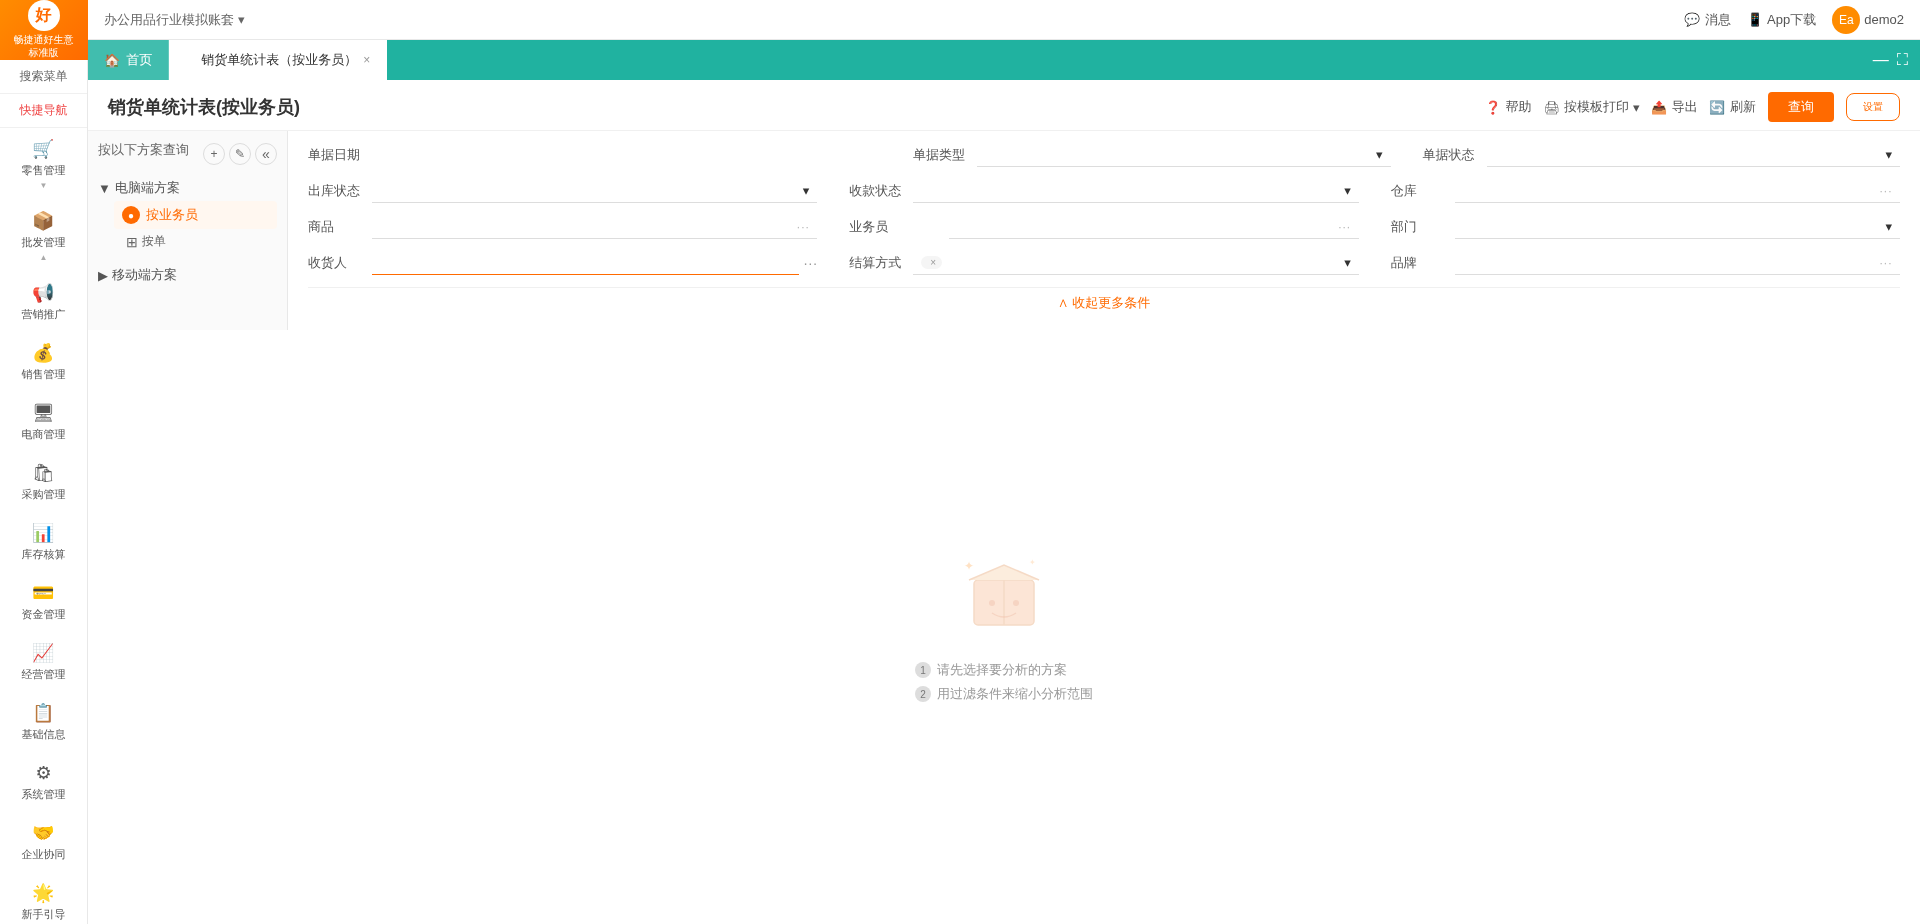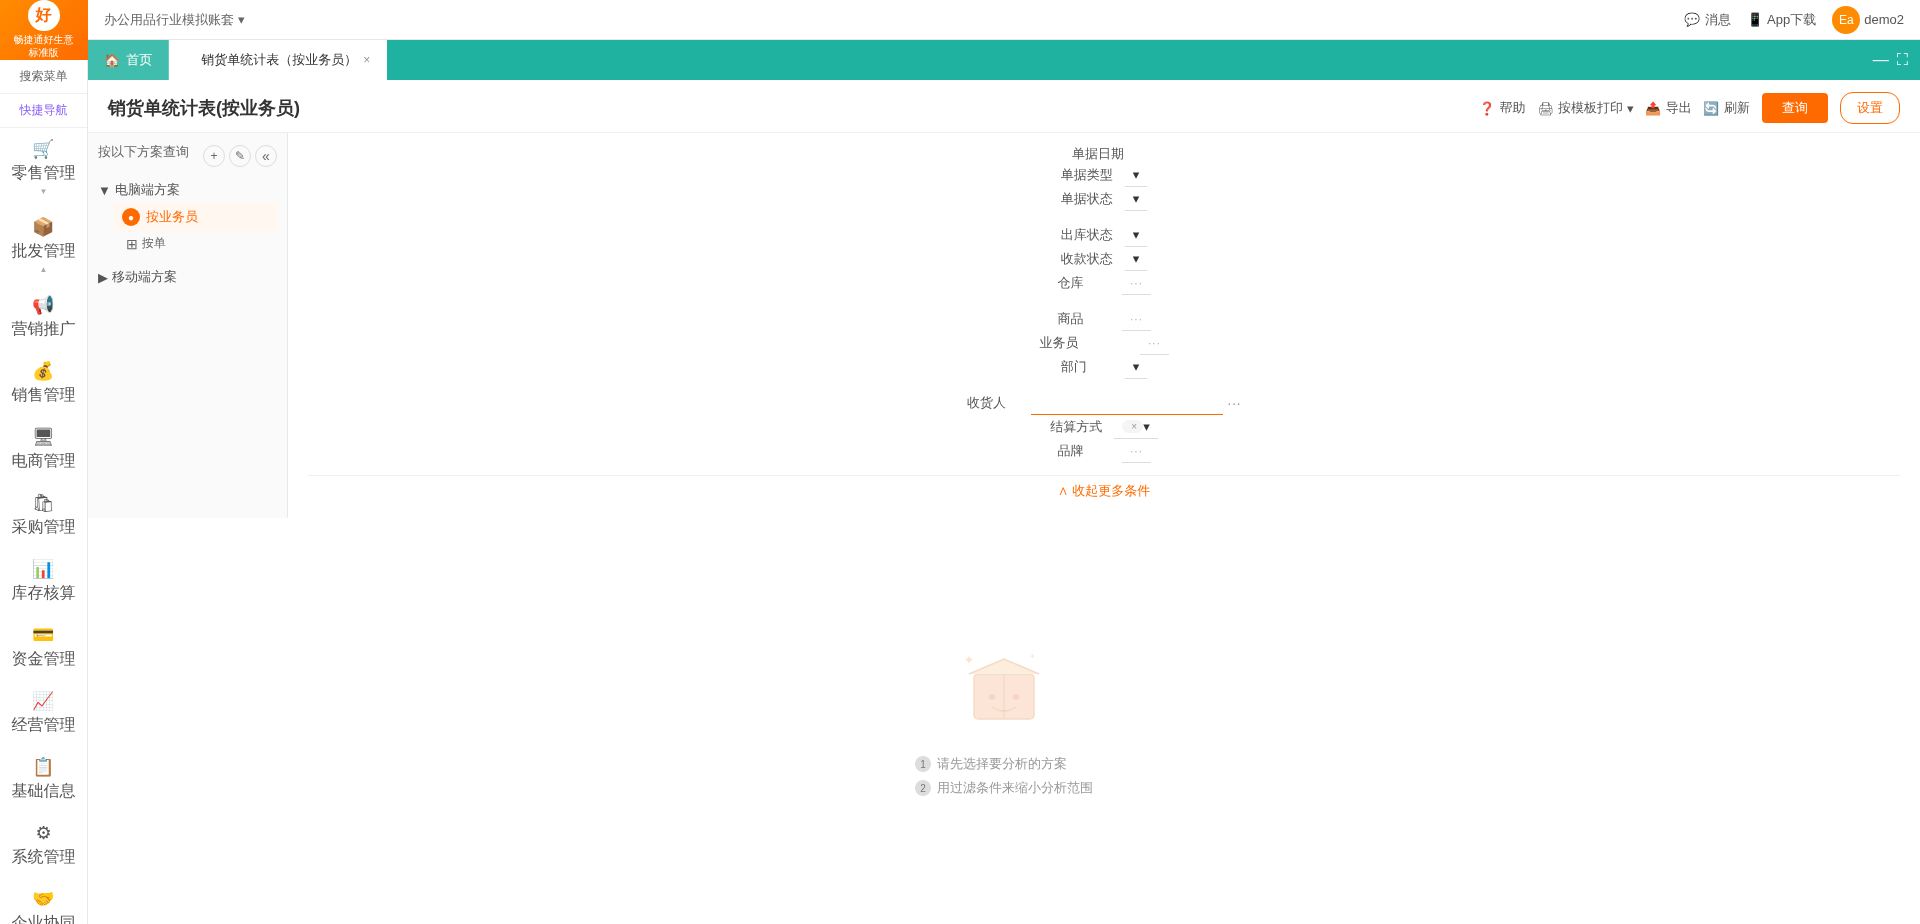--- a/index.html
+++ b/index.html
@@ -6,25 +6,25 @@
     body { font-family: 'Microsoft YaHei', Arial, sans-serif; font-size: 13px; background: #f0f2f5; color: #333; display: flex; height: 924px; overflow: hidden; }
 
     
     .sidebar { width: 88px; background: #fff; display: flex; flex-direction: column; align-items: center; border-right: 1px solid #e8e8e8; flex-shrink: 0; }
     .sidebar-logo { width: 88px; height: 60px; background: linear-gradient(135deg, #ff8c00, #ff6a00); display: flex; flex-direction: column; align-items: center; justify-content: center; color: #fff; font-size: 11px; }
     .sidebar-logo-icon { width: 32px; height: 32px; background: #fff; border-radius: 50%; display: flex; align-items: center; justify-content: center; margin-bottom: 2px; }
     .sidebar-logo-icon span { color: #ff6a00; font-size: 16px; font-weight: bold; }
     .sidebar-search { padding: 8px 0; width: 100%; text-align: center; border-bottom: 1px solid #f0f0f0; }
     .sidebar-search-text { font-size: 12px; color: #666; cursor: pointer; }
     .sidebar-quick { padding: 8px 0; width: 100%; text-align: center; border-bottom: 1px solid #f0f0f0; }
-    .sidebar-quick-text { font-size: 12px; color: #8b5cf6; }
+    .sidebar-quick-text { font-size: 12px; color: #ef4444; }
     .sidebar-nav { width: 100%; flex: 1; overflow-y: auto; }
     .sidebar-item { width: 100%; padding: 10px 0; text-align: center; cursor: pointer; font-size: 12px; color: #555; display: flex; flex-direction: column; align-items: center; gap: 3px; }
     .sidebar-item-icon { font-size: 18px; }
-    .sidebar-item-label { font-size: 16px; }
+    .sidebar-item-label { font-size: 11px; }
 
     
     .main { flex: 1; display: flex; flex-direction: column; overflow: hidden; }
 
     
     .topbar { height: 40px; background: #fff; border-bottom: 1px solid #e8e8e8; display: flex; align-items: center; padding: 0 16px; justify-content: space-between; flex-shrink: 0; text-align: center; }
     .topbar-left { display: flex; align-items: center; gap: 8px; font-size: 13px; color: #666; }
     .topbar-dropdown { display: flex; align-items: center; gap: 4px; cursor: pointer; }
     .topbar-right { display: flex; align-items: center; gap: 16px; font-size: 13px; color: #555; }
     .topbar-right-item { display: flex; align-items: center; gap: 4px; cursor: pointer; }
@@ -42,39 +42,39 @@
     
     .content { flex: 1; overflow: auto; background: #84cc16; }
     .page { background: #fff; margin: 0; height: 100%; display: flex; flex-direction: column; }
 
     
     .page-header { padding: 12px 20px 8px; display: flex; align-items: center; justify-content: space-between; border-bottom: 1px solid #f0f0f0; background: #fff; }
     .page-title { font-size: 18px; font-weight: bold; color: #333; }
     .page-actions { display: flex; align-items: center; gap: 12px; }
     .page-action-btn { display: flex; align-items: center; gap: 4px; font-size: 13px; color: #555; cursor: pointer; }
     .btn-primary { background: #ff6a00; color: #fff; border: none; padding: 6px 20px; border-radius: 4px; cursor: pointer; font-size: 13px; }
-    .btn-setting { background: #fff; color: #ff6a00; border: 1px solid #ff6a00; padding: 6px 16px; border-radius: 13px; cursor: pointer; font-size: 13px; }
+    .btn-setting { background: #fff; color: #ff6a00; border: 1px solid #ff6a00; padding: 6px 16px; border-radius: 8px; cursor: pointer; font-size: 10px; }
 
     
     .filter-area { display: flex; flex: 0 0 auto; }
     .left-panel { width: 200px; border-right: 1px solid #e8e8e8; padding: 10px; flex-shrink: 0; background: #fafafa; }
     .left-panel-title { font-size: 13px; color: #666; margin-bottom: 8px; display: flex; align-items: center; gap: 4px; }
     .left-panel-action { width: 22px; height: 22px; border-radius: 50%; border: 1px solid #ddd; display: flex; align-items: center; justify-content: center; cursor: pointer; font-size: 12px; color: #666; }
     .left-panel-action.collapse { font-size: 14px; }
     .tree-item { display: flex; flex-direction: column; }
     .tree-parent { display: flex; align-items: center; gap: 4px; padding: 4px 0; cursor: pointer; font-size: 13px; color: #555; }
     .tree-child { margin-left: 16px; }
     .tree-child-item { display: flex; align-items: center; gap: 6px; padding: 5px 8px; border-radius: 4px; cursor: pointer; font-size: 13px; }
     .tree-child-item.active { background: #fff7f0; color: #ff6a00; }
     .tree-child-item .dot { width: 18px; height: 18px; background: #ff6a00; border-radius: 50%; display: flex; align-items: center; justify-content: center; color: #fff; font-size: 10px; }
     .tree-child-sub { margin-left: 12px; display: flex; align-items: center; gap: 4px; padding: 4px 0; font-size: 12px; color: #666; cursor: pointer; }
 
     
     .right-panel { flex: 1; padding: 12px 20px; background: #fff; }
-    .filter-row { display: flex; align-items: center; margin-bottom: 12px; gap: 0; flex-direction: column; }
+    .filter-row { display: flex; align-items: center; margin-bottom: 12px; gap: 0; }
     .filter-item { display: flex; align-items: center; flex: 1; min-width: 0; }
     .filter-label { font-size: 13px; color: #555; white-space: nowrap; margin-right: 8px; min-width: 56px; }
     .filter-control { flex: 1; border: none; border-bottom: 1px solid #ddd; padding: 4px 8px; font-size: 13px; outline: none; min-width: 0; }
     .filter-select { flex: 1; display: flex; align-items: center; justify-content: space-between; border-bottom: 1px solid #ddd; padding: 4px 8px; cursor: pointer; font-size: 13px; }
     .filter-date-row { display: flex; align-items: center; gap: 4px; }
     .date-btn { padding: 2px 8px; border-radius: 12px; font-size: 12px; cursor: pointer; border: 1px solid #ddd; color: #555; }
     .date-btn.active { background: #ff6a00; color: #fff; border-color: #ff6a00; }
     .date-range { font-size: 12px; color: #999; margin-left: 4px; }
     .filter-dots { color: #999; cursor: pointer; margin-left: 4px; font-size: 14px; }
     .filter-clear-tag { display: flex; align-items: center; gap: 3px; background: #f5f5f5; border-radius: 10px; padding: 1px 6px; font-size: 11px; color: #555; }

